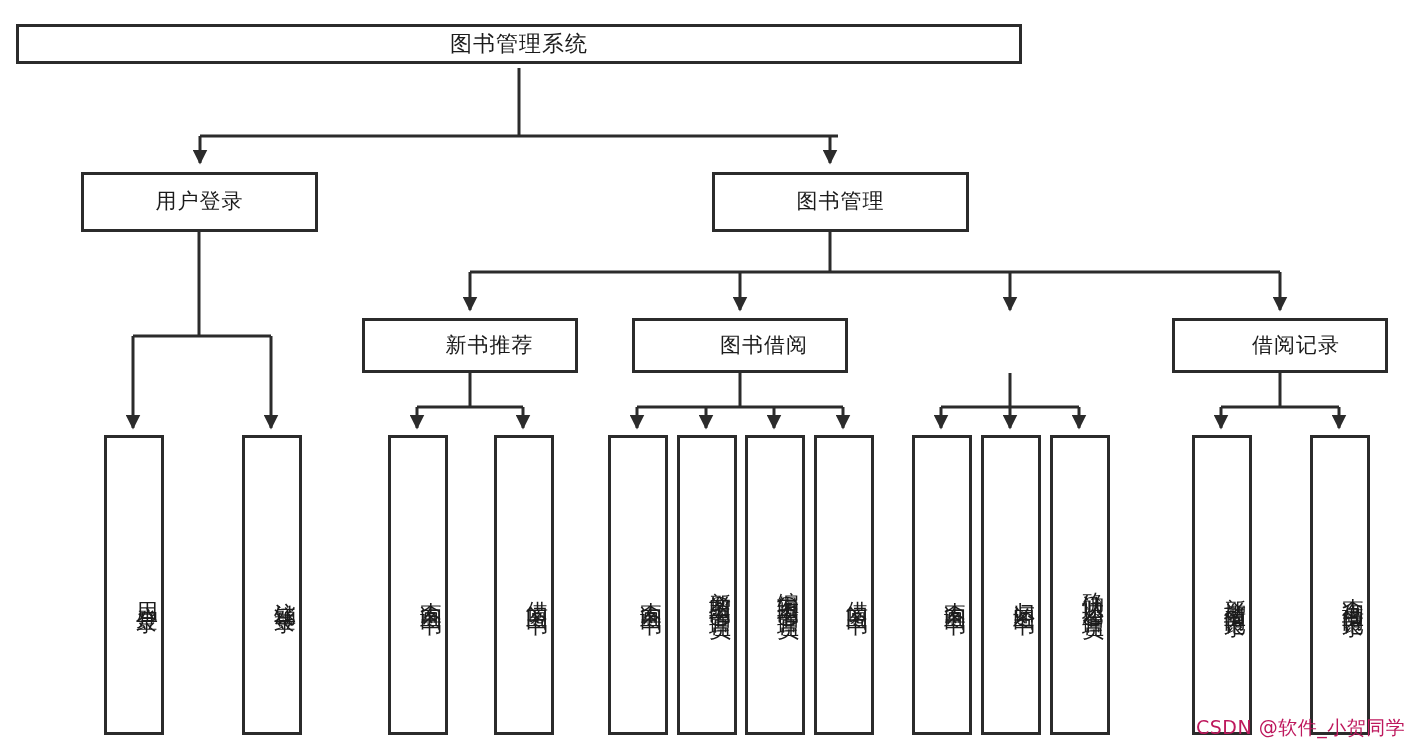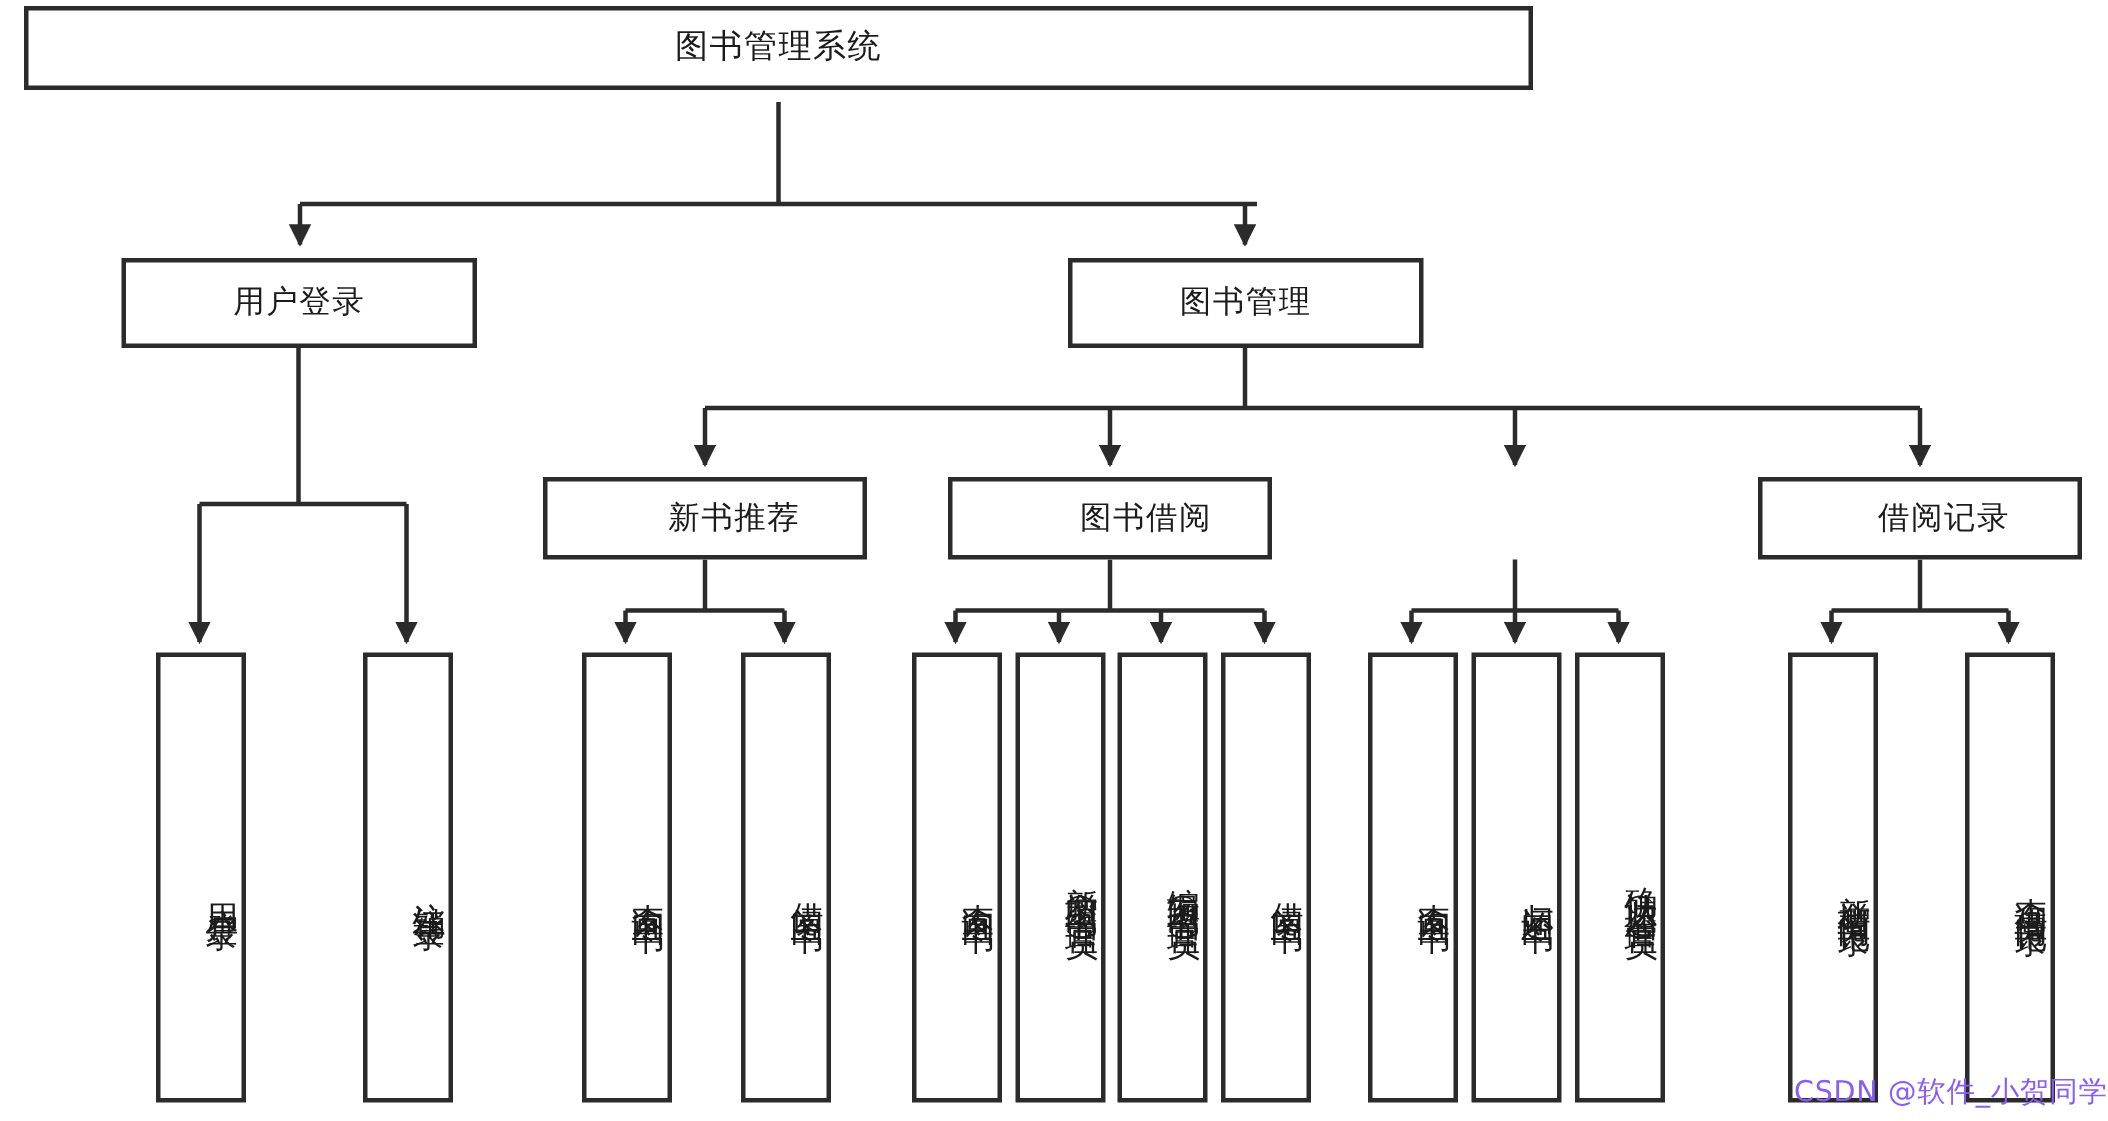--- a/index.html
+++ b/index.html
@@ -55,21 +55,21 @@
     padding-top: 14px;
   }
   .node-v .vlabel {
     writing-mode: vertical-rl;
     text-orientation: upright;
     display: block;
   }
   .watermark {
     position: absolute;
     font-size: 19px;
-    color: #8b5cf6;
+    color: #be185d;
     white-space: nowrap;
     letter-spacing: 0.5px;
   }
 </style>
 </head>
 <body>
 
 <div id="canvas">
 
   <svg class="connectors" viewBox="0 0 1405 747">
@@ -115,25 +115,25 @@
       <path d="M 1010 407 L 1010 428" marker-end="url(#arrow)"></path>
       <path d="M 1079 407 L 1079 428" marker-end="url(#arrow)"></path>
 
       <path d="M 1280 373 L 1280 407"></path>
       <path d="M 1221 407 L 1339 407"></path>
       <path d="M 1221 407 L 1221 428" marker-end="url(#arrow)"></path>
       <path d="M 1339 407 L 1339 428" marker-end="url(#arrow)"></path>
     </g>
   </svg>
 
-  <div class="node node-h node-root" style="left:16px; top:4px; width:1006px; height:56px;">图书管理系统</div>
+  <div class="node node-h node-root" style="left:16px; top:24px; width:1006px; height:40px;">图书管理系统</div>
 
   <div class="node node-h" style="left:81px; top:172px; width:237px; height:60px;">用户登录</div>
 
-  <div class="node node-h" style="left:712px; top:172px; width:237px; height:60px;">图书管理</div>
+  <div class="node node-h" style="left:712px; top:172px; width:257px; height:60px;">图书管理</div>
 
   <div class="node node-h" style="left:362px; top:318px; width:216px; height:55px;padding-left:39px;">新书推荐</div>
 
   <div class="node node-h" style="left:632px; top:318px; width:216px; height:55px;padding-left:48px;">图书借阅</div>
 
 
   <div class="node node-h" style="left:1172px; top:318px; width:216px; height:55px;padding-left:32px;">借阅记录</div>
 
   <div class="node node-v" style="left:104px; top:435px; width:60px; height:300px;">
     <span class="vlabel">用户登录</span>

